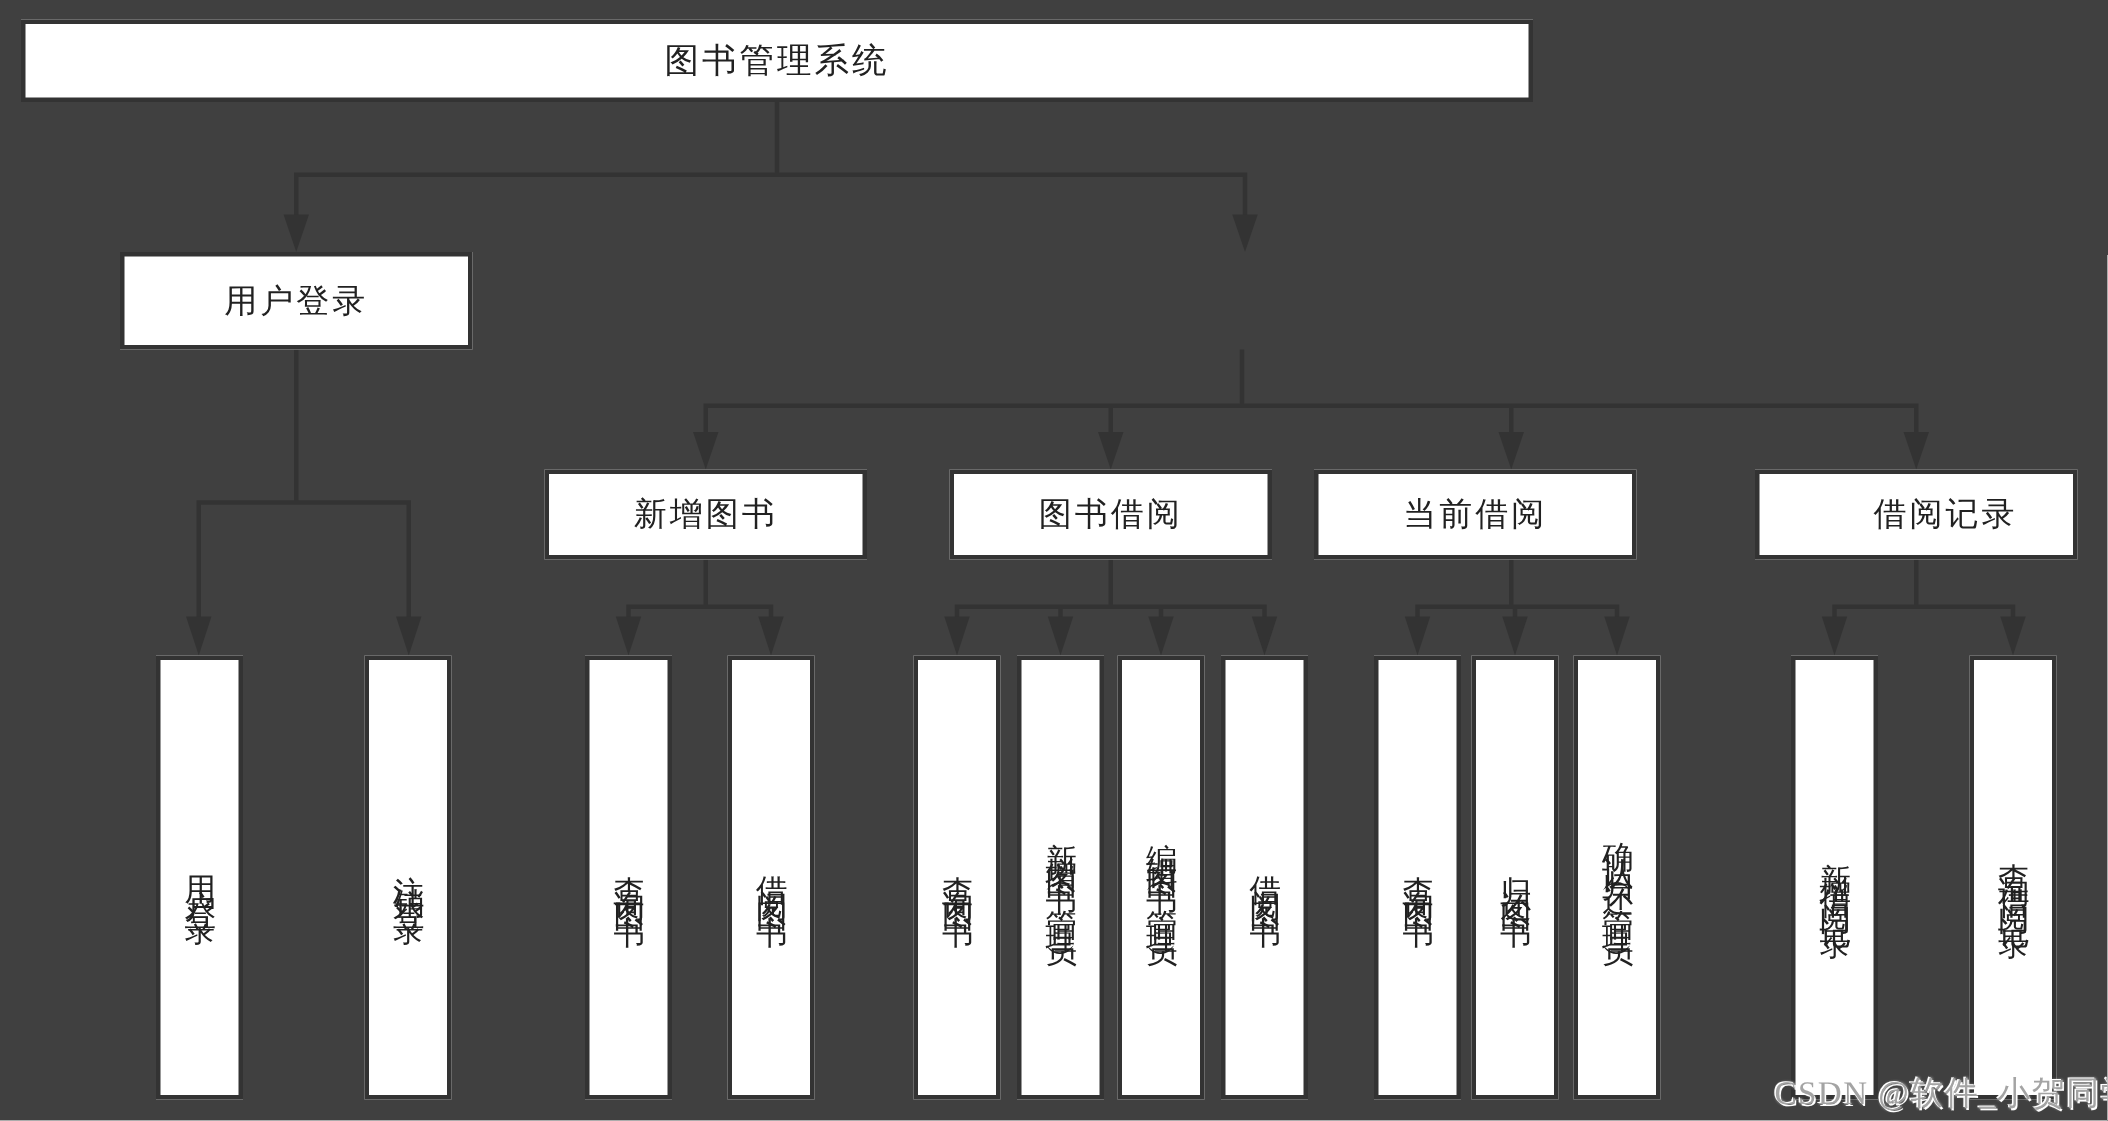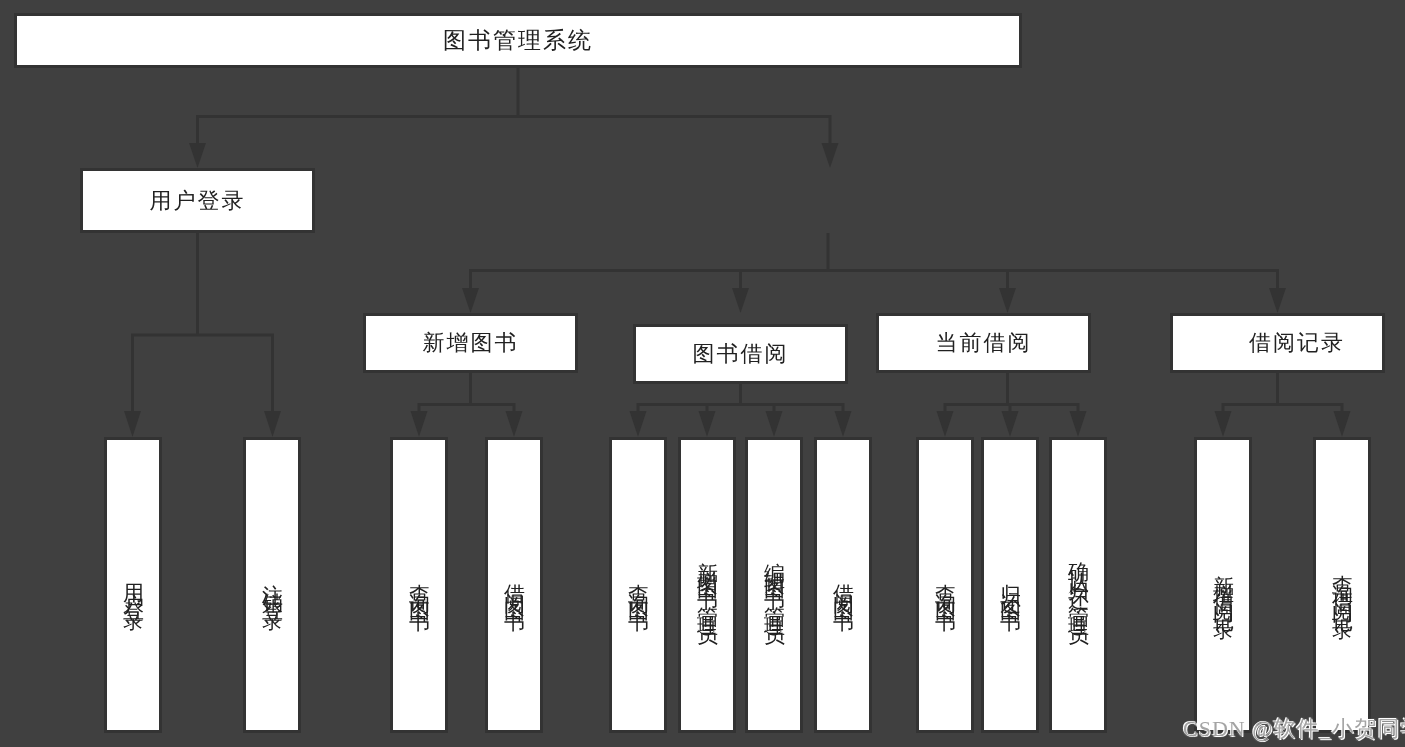--- a/index.html
+++ b/index.html
@@ -99,21 +99,21 @@
       <polygon points="1214.5,411 1231.5,411 1223,437"></polygon>
       <polygon points="1333.5,411 1350.5,411 1342,437"></polygon>
     </g>
   </svg>
 
   <div class="box h root" style="left:14px; top:13px; width:1008px; height:55px;">图书管理系统</div>
 
   <div class="box h" style="left:80px; top:168px; width:235px; height:65px;">用户登录</div>
 
   <div class="box h" style="left:363px; top:313px; width:215px; height:60px;">新增图书</div>
-  <div class="box h" style="left:633px; top:324px; width:215px; height:60px;">图书借阅</div>
+  <div class="box h" style="left:633px; top:313px; width:215px; height:60px;">图书借阅</div>
   <div class="box h" style="left:876px; top:313px; width:215px; height:60px;">当前借阅</div>
   <div class="box h" style="left:1170px; top:313px; width:215px; height:60px;padding-left:39px;">借阅记录</div>
 
   <div class="box v" style="left:104px; top:437px; width:58px; height:296px;">
     <span>用户登录</span>
   </div>
   <div class="box v" style="left:243px; top:437px; width:58px; height:296px;">
     <span>注销登录</span>
   </div>
 

